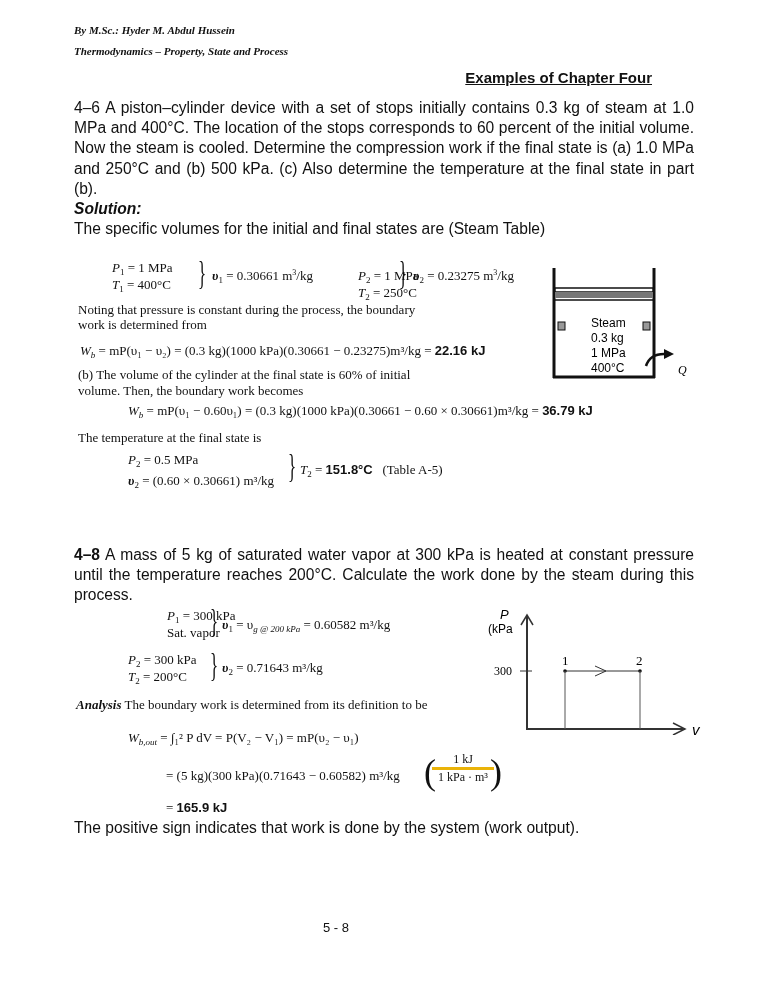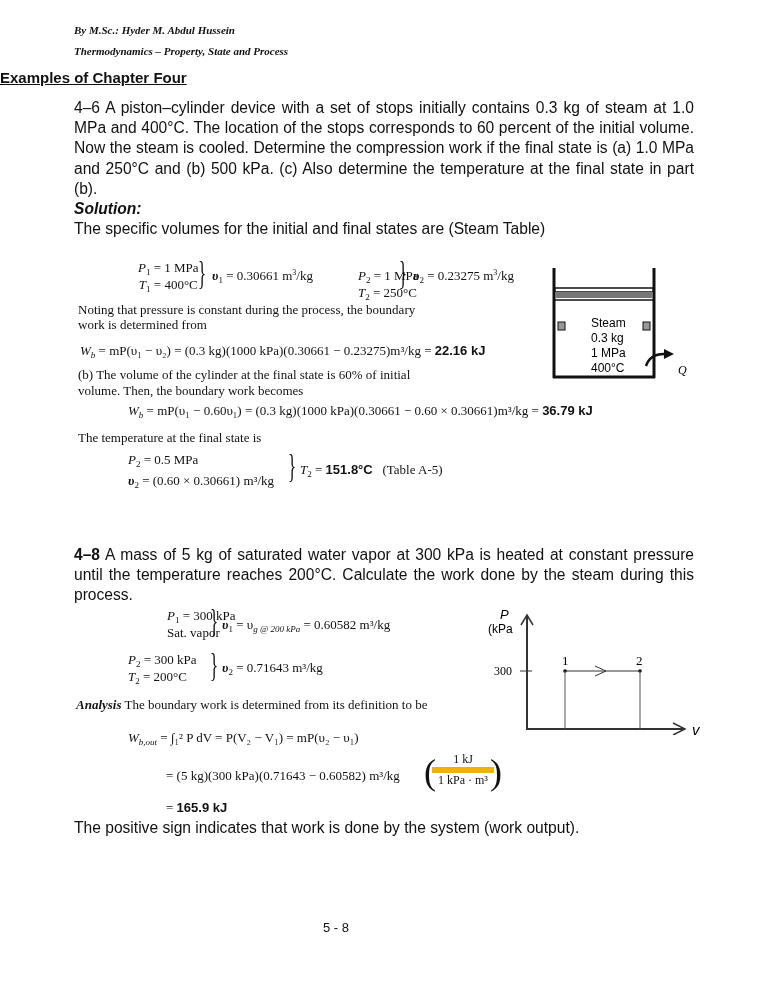--- a/index.html
+++ b/index.html
@@ -1,20 +1,20 @@
 <!DOCTYPE html>
 <html><head>
 <meta charset="utf-8">
 <style>
   html, body { margin: 0; padding: 0; background: #ffffff; }
   body { width: 768px; height: 994px; position: relative; overflow: hidden; color: #111; }
   .abs { position: absolute; }
   .hdr { font-family: "Liberation Serif", serif; font-style: italic; font-weight: bold; font-size: 11px; left: 74px; }
   .body-text { font-family: "Liberation Sans", sans-serif; font-size: 15.6px; line-height: 20.2px; left: 74px; width: 620px; text-align: justify; }
-  .title { font-family: "Liberation Sans", sans-serif; font-weight: bold; font-size: 15px; text-decoration: underline; left: 0; width: 652px; text-align: left; }
+  .title { font-family: "Liberation Sans", sans-serif; font-weight: bold; font-size: 15px; text-decoration: underline; left: 0; width: 652px; text-align: right; }
   .serif { font-family: "Liberation Serif", serif; font-size: 13px; white-space: nowrap; }
   .it { font-style: italic; }
   .b { font-family: "Liberation Sans", sans-serif; font-weight: bold; font-size: 13px; }
   .brace { font-family: "Liberation Serif", serif; font-size: 34px; line-height: 30px; transform: scaleX(0.5); transform-origin: left; }
   .sub { font-size: 9px; vertical-align: -3px; }
   .sup { font-size: 8px; vertical-align: 5px; }
   .bold { font-weight: bold; }
   .page-num { font-family: "Liberation Sans", sans-serif; font-size: 13px; left: 0; width: 672px; text-align: center; }
 </style>
 </head>
@@ -22,21 +22,21 @@
 
 <div class="abs hdr" style="top:24px;">By M.Sc.: Hyder M. Abdul Hussein</div>
 <div class="abs hdr" style="top:45px;">Thermodynamics – Property, State and Process</div>
 
 <div class="abs title" style="top:69px;">Examples of Chapter Four</div>
 
 <div class="abs body-text" style="top:98px;">4–6 A piston–cylinder device with a set of stops initially contains 0.3 kg of steam at 1.0 MPa and 400°C. The location of the stops corresponds to 60 percent of the initial volume. Now the steam is cooled. Determine the compression work if the final state is (a) 1.0 MPa and 250°C and (b) 500 kPa. (c) Also determine the temperature at the final state in part (b).</div>
 <div class="abs body-text bold" style="top:199px;font-style:italic;">Solution:</div>
 <div class="abs body-text" style="top:219px;">The specific volumes for the initial and final states are (Steam Table)</div>
 
-<div class="abs serif" style="left:138px; top:260px;text-align:center;">
+<div class="abs serif" style="left:112px; top:260px;">
   <div><span class="it">P</span><span class="sub">1</span><span> = 1 MPa</span></div>
   <div><span class="it">T</span><span class="sub">1</span><span> = 400°C</span></div>
 </div>
 <div class="abs brace" style="left:198px; top:258px;">}</div>
 <div class="abs serif" style="left:212px; top:268px;"><span class="it bold">υ</span><span class="sub">1</span><span> = 0.30661 m</span><span class="sup">3</span><span>/kg</span></div>
 
 <div class="abs serif" style="left:334px; top:268px;margin-left:24px;">
   <div><span class="it">P</span><span class="sub">2</span><span> = 1 MPa</span></div>
   <div><span class="it">T</span><span class="sub">2</span><span> = 250°C</span></div>
 </div>
@@ -93,21 +93,21 @@
 </div>
 <div class="abs brace" style="left:210px; top:650px;">}</div>
 <div class="abs serif" style="left:222px; top:660px;"><span class="it bold">υ</span><span class="sub">2</span><span> = 0.71643 m³/kg</span></div>
 
 <div class="abs serif" style="left:76px; top:697px;"><span class="it bold">Analysis</span><span> The boundary work is determined from its definition to be</span></div>
 
 <div class="abs serif" style="left:128px; top:730px;"><span class="it">W<span class="sub">b,out</span></span><span> = ∫₁² P dV = P(V₂ − V₁) = mP(υ₂ − υ₁)</span></div>
 <div class="abs serif" style="left:166px; top:768px;"><span>= (5 kg)(300 kPa)(0.71643 − 0.60582) m³/kg</span></div>
 <div class="abs serif" style="left:432px; top:752px; text-align:center; font-size:12px;">
   <span style="position:absolute; left:-8px; top:2px; font-size:36px; line-height:36px;">(</span>
-  <div style="border-bottom:6px solid #eab308; padding:0 6px;">1 kJ</div>
+  <div style="border-bottom:3px solid #eab308; padding:0 6px;">1 kJ</div>
   <div style="padding:0 6px;">1 kPa · m³</div>
   <span style="position:absolute; right:-8px; top:2px; font-size:36px; line-height:36px;">)</span>
 </div>
 <div class="abs serif" style="left:166px; top:800px;"><span>= </span><span class="b">165.9 kJ</span></div>
 
 <div class="abs body-text" style="top:818px;">The positive sign indicates that work is done by the system (work output).</div>
 
 <svg class="abs" style="left:470px; top:605px;" width="260" height="130">
   <text x="30" y="14" font-family="Liberation Sans, sans-serif" font-style="italic" font-size="13">P</text>
   <text x="18" y="28" font-family="Liberation Sans, sans-serif" font-size="12">(kPa</text>

